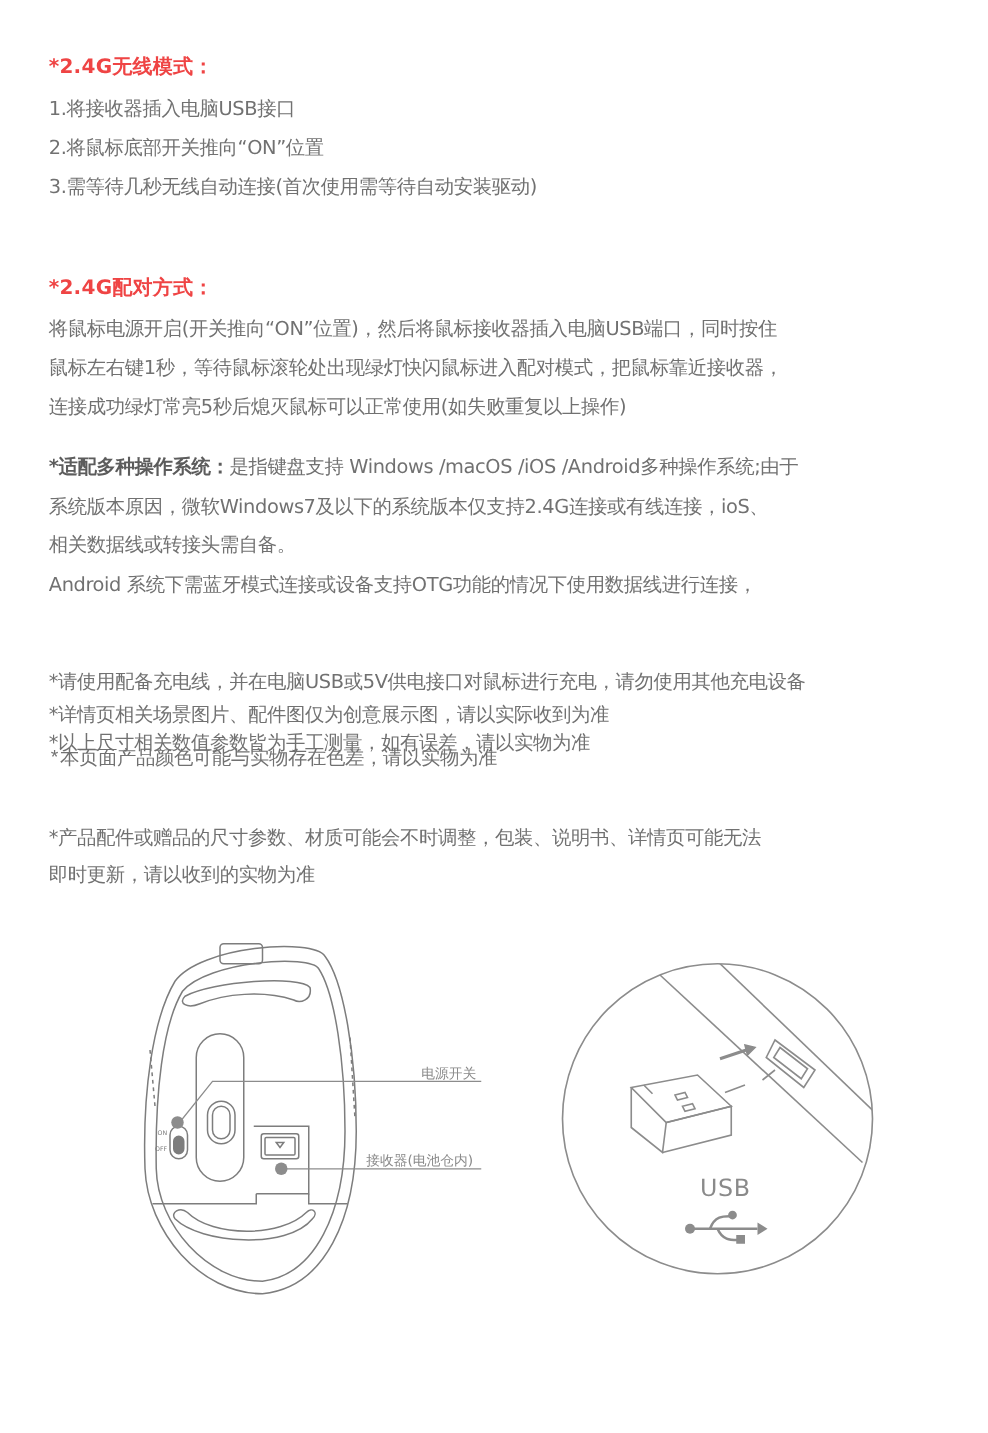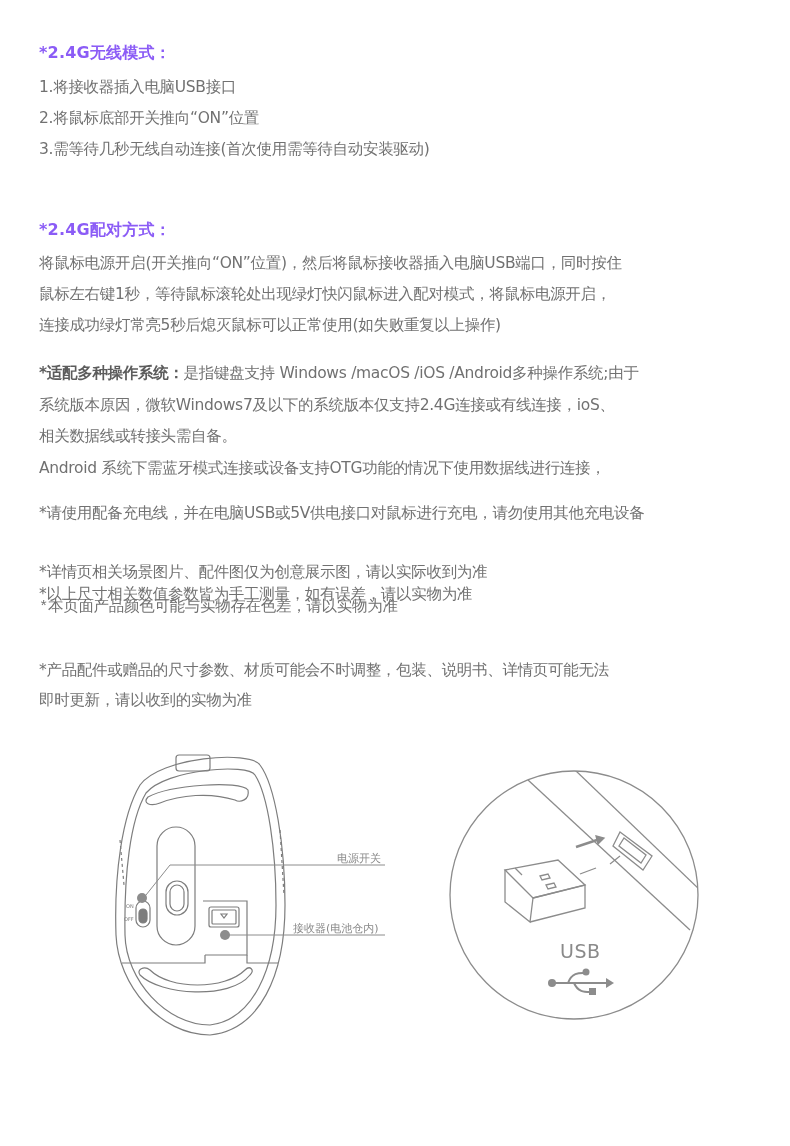--- a/index.html
+++ b/index.html
@@ -6,21 +6,21 @@
     html, body { width: 790px; height: 1146px; background: #ffffff; overflow: hidden; }
     body {
       font-family: "DejaVu Sans", "Liberation Sans", sans-serif;
       color: #6f6f6f;
       position: relative;
     }
     .block { position: absolute; left: 39px; width: 730px; }
     .heading {
       font-size: 16px;
       font-weight: bold;
-      color: #8b5cf6;
+      color: #ef4444;
       line-height: 22px;
       letter-spacing: 0.2px;
     }
     .line {
       font-size: 15.5px;
       line-height: 31px;
       color: #717171;
       white-space: nowrap;
       letter-spacing: -0.3px;
     }
@@ -63,35 +63,35 @@
     <div class="line">1.将接收器插入电脑USB接口</div>
     <div class="line">2.将鼠标底部开关推向“ON”位置</div>
     <div class="line">3.需等待几秒无线自动连接(首次使用需等待自动安装驱动)</div>
   </div>
 </div>
 
 <div id="sec2" class="block">
   <div class="heading">*2.4G配对方式：</div>
   <div class="list">
     <div class="line">将鼠标电源开启(开关推向“ON”位置)，然后将鼠标接收器插入电脑USB端口，同时按住</div>
-    <div class="line">鼠标左右键1秒，等待鼠标滚轮处出现绿灯快闪鼠标进入配对模式，将鼠标电源开启，</div>
+    <div class="line">鼠标左右键1秒，等待鼠标滚轮处出现绿灯快闪鼠标进入配对模式，把鼠标靠近接收器，</div>
     <div class="line">连接成功绿灯常亮5秒后熄灭鼠标可以正常使用(如失败重复以上操作)</div>
   </div>
 </div>
 
 <div id="sec3" class="block">
   <div class="line">
     <span class="inline-bold">*适配多种操作系统：</span><span>是指键盘支持 Windows /macOS /iOS /Android多种操作系统;由于</span>
   </div>
   <div class="line">系统版本原因，微软Windows7及以下的系统版本仅支持2.4G连接或有线连接，ioS、</div>
   <div class="line">相关数据线或转接头需自备。</div>
   <div class="line">Android 系统下需蓝牙模式连接或设备支持OTG功能的情况下使用数据线进行连接，</div>
 </div>
 
-<div class="note" style="top:503px;">*请使用配备充电线，并在电脑USB或5V供电接口对鼠标进行充电，请勿使用其他充电设备</div>
+<div class="note" style="top:535px;">*请使用配备充电线，并在电脑USB或5V供电接口对鼠标进行充电，请勿使用其他充电设备</div>
 <div class="note" style="top:562px;">*详情页相关场景图片、配件图仅为创意展示图，请以实际收到为准</div>
 <div class="note" style="top:584px;text-align:center;">*以上尺寸相关数值参数皆为手工测量，如有误差，请以实物为准</div>
 <div class="note" style="top:596px;font-family:Liberation Mono, monospace;">*本页面产品颜色可能与实物存在色差，请以实物为准</div>
 <div class="note" style="top:660px;">*产品配件或赠品的尺寸参数、材质可能会不时调整，包装、说明书、详情页可能无法</div>
 <div class="note" style="top:690px;">即时更新，请以收到的实物为准</div>
 
 <div style="position:absolute; left:100px; top:745px; width:300px; height:300px;">
   <svg width="300" height="300" viewBox="0 0 300 300" style="position:absolute;left:0;top:0;">
     <g fill="none" stroke="#7d7d7d" stroke-width="1.2">
 

